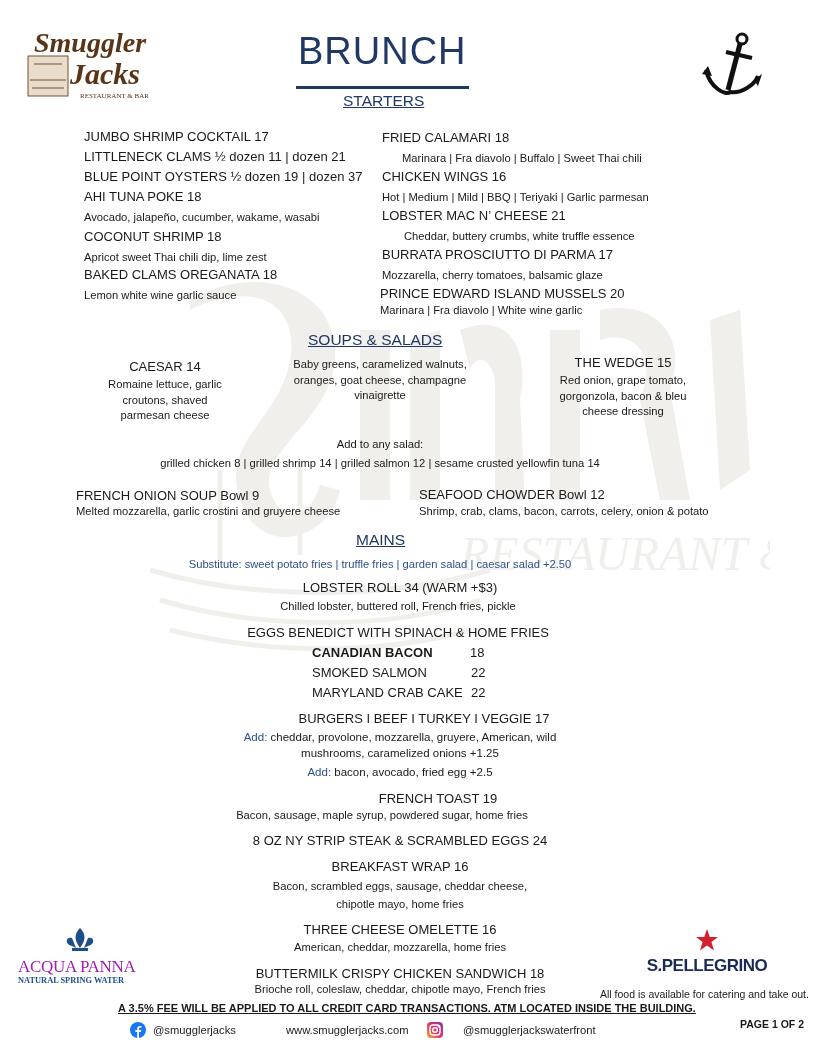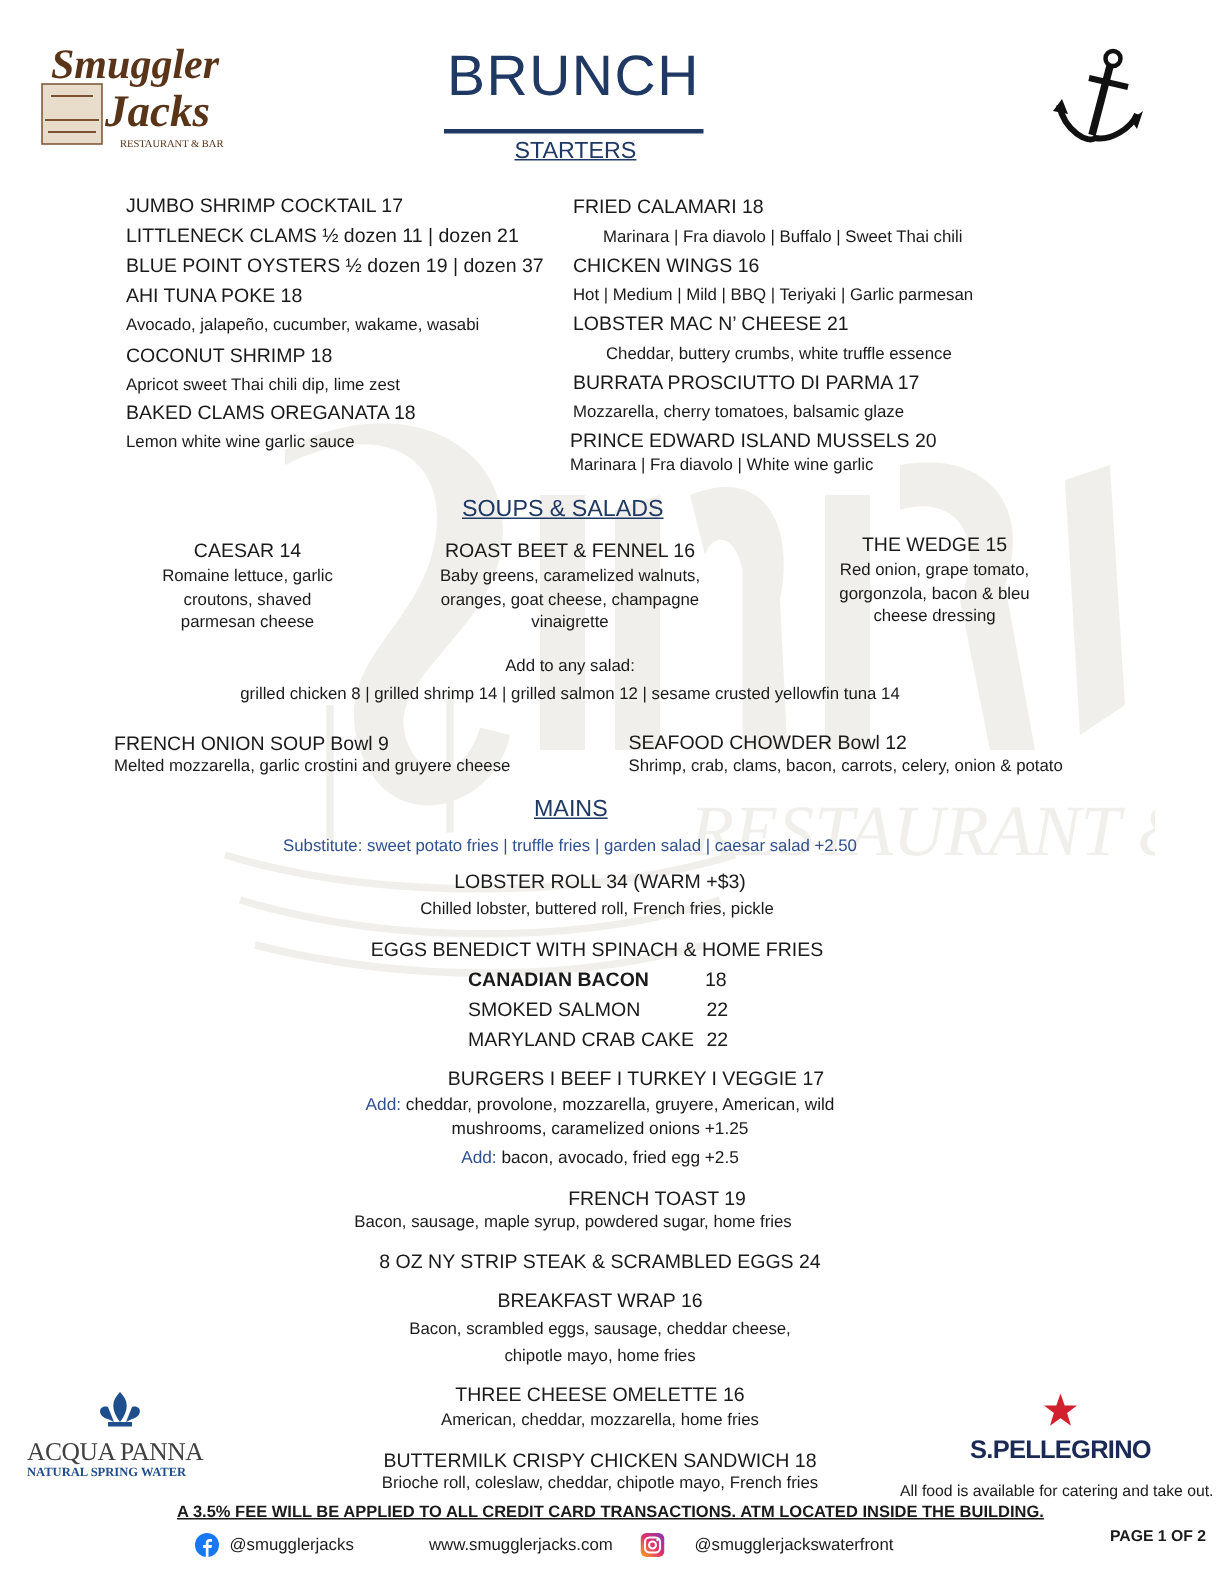--- a/index.html
+++ b/index.html
@@ -88,21 +88,20 @@
 
 <div class="sec" style="left:308px;top:331px;">SOUPS &amp; SALADS</div>
 
 <div class="colc" style="left:90px;top:357px;width:150px;">
   <div class="h">CAESAR 14</div>
   <div>Romaine lettuce, garlic</div>
   <div>croutons, shaved</div>
   <div>parmesan cheese</div>
 </div>
 <div class="colc" style="left:270px;top:357px;width:220px;">
-  <div class="h">ROAST BEET &amp; FENNEL 16</div>
   <div>Baby greens, caramelized walnuts,</div>
   <div>oranges, goat cheese,   champagne</div>
   <div>vinaigrette</div>
 </div>
 <div class="colc" style="left:540px;top:353px;width:166px;">
   <div class="h">THE WEDGE  15</div>
   <div>Red onion, grape tomato,</div>
   <div>gorgonzola, bacon &amp; bleu</div>
   <div>cheese dressing</div>
 </div>
@@ -150,21 +149,21 @@
 <div class="item center" style="left:0;width:800px;top:922px;">THREE  CHEESE OMELETTE   16</div>
 <div class="desc center" style="left:0;width:800px;top:941px;">American, cheddar, mozzarella, home  fries</div>
 
 <div class="item center" style="left:0;width:800px;top:966px;">BUTTERMILK  CRISPY CHICKEN SANDWICH  18</div>
 <div class="desc center" style="left:0;width:800px;top:983px;">Brioche roll, coleslaw, cheddar, chipotle mayo, French fries</div>
 
 <div class="abs" style="left:18px;top:926px;width:124px;height:60px;">
   <svg width="124" height="28" viewBox="0 0 124 28">
     <path d="M62 2 C56 8 56 14 62 22 C68 14 68 8 62 2 Z M54 12 C48 10 46 18 54 20 L58 22 Z M70 12 C76 10 78 18 70 20 L66 22 Z M54 22 L70 22 L70 25 L54 25 Z" fill="#1f4e8c"></path>
   </svg>
-  <div style="font-family:'Liberation Serif',serif;font-size:17px;color:#404040;line-height:18px;letter-spacing:-0.3px;white-space:nowrap;">ACQUA PANNA</div>
+  <div style="font-family:'Liberation Serif',serif;font-size:17px;color:#a21caf;line-height:18px;letter-spacing:-0.3px;white-space:nowrap;">ACQUA PANNA</div>
   <div style="font-family:'Liberation Serif',serif;font-size:8.4px;color:#1f4e8c;font-weight:bold;white-space:nowrap;">NATURAL SPRING WATER</div>
 </div>
 
 <div class="abs" style="left:642px;top:928px;width:130px;height:56px;text-align:center;">
   <svg width="24" height="24" viewBox="0 0 24 24">
     <polygon points="12,1 14.8,9 23,9 16.4,14 19,22.5 12,17.5 5,22.5 7.6,14 1,9 9.2,9" fill="#d3202f"></polygon>
   </svg>
   <div style="font-family:'Liberation Sans',sans-serif;font-weight:bold;font-size:17px;color:#1b2a55;line-height:20px;letter-spacing:-0.5px;">S.PELLEGRINO</div>
 </div>
 

